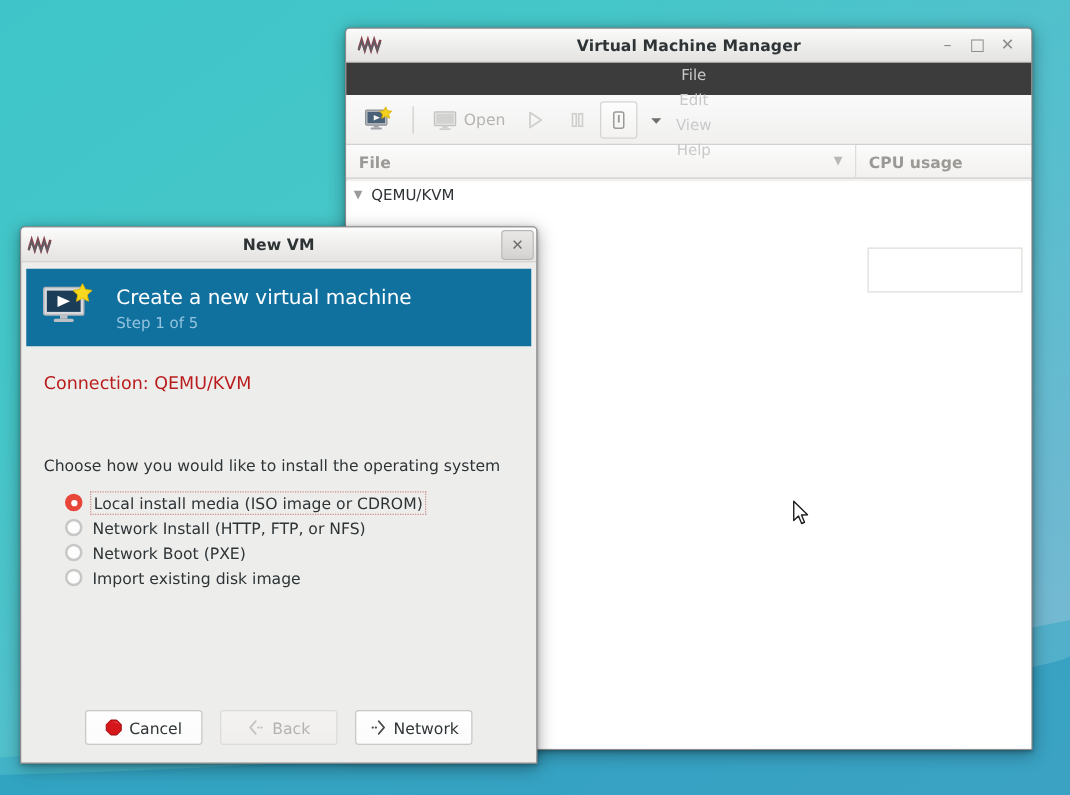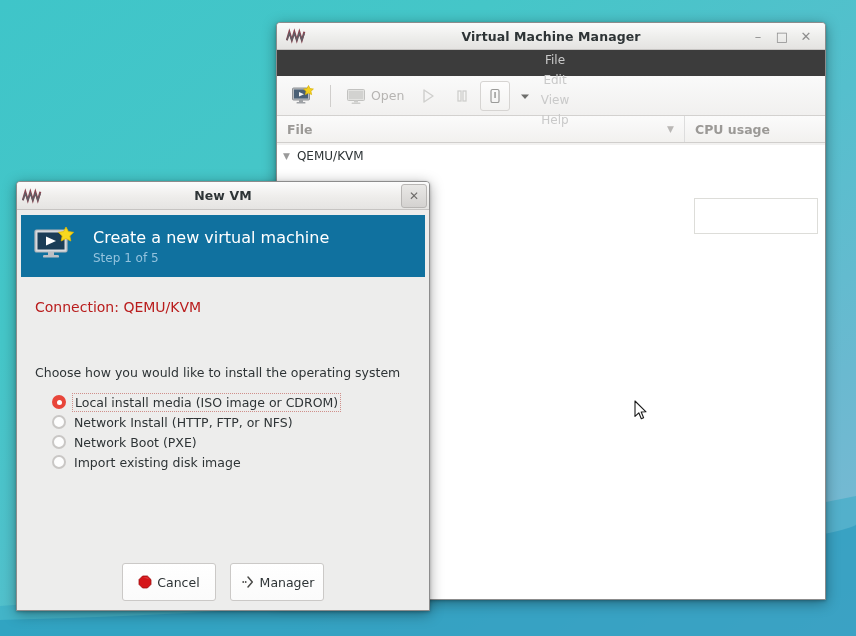--- a/index.html
+++ b/index.html
@@ -216,21 +216,21 @@
   }
 
   #newvm-footer {
     position: absolute;
     left: 0; right: 0; bottom: 0;
     height: 56px;
     display: flex; align-items: center; justify-content: center;
     gap: 14px;
   }
   .dlg-btn {
-    min-width: 94px; height: 38px;
+    min-width: 94px; height: 28px;
     display: flex; align-items: center; justify-content: center;
     gap: 5px;
     border: 1px solid #cbc9c7;
     border-radius: 3px;
     background: linear-gradient(to bottom, #ffffff, #fbfbfb);
     font-size: 12.5px;
     color: #2e3436;
     cursor: default;
     text-align: center;
   }
@@ -399,28 +399,36 @@
 
     <div id="newvm-footer">
       <div class="dlg-btn">
         <svg width="14" height="14" viewBox="0 0 14 14">
           <path d="M4.6 1 L9.4 1 L13 4.6 L13 9.4 L9.4 13 L4.6 13 L1 9.4 L1 4.6 Z" fill="#d5161a" stroke="#9c0f12" stroke-width="0.8"></path>
           <path d="M4.8 2.2 L9.2 2.2 L11.6 4.4 Z" fill="#e8504f" opacity="0.6"></path>
         </svg>
         <span>Cancel</span>
       </div>
 
+      <div class="dlg-btn disabled">
+        <svg width="15" height="14" viewBox="0 0 15 14">
+          <path d="M6.5 2 L2.2 7 L6.5 12" fill="none" stroke="#c3c1bf" stroke-width="1.5" stroke-linejoin="round" stroke-linecap="round"></path>
+          <circle cx="8.8" cy="7" r="0.9" fill="#c3c1bf"></circle>
+          <circle cx="11.3" cy="7" r="0.9" fill="#c3c1bf"></circle>
+        </svg>
+        <span>Back</span>
+      </div>
 
       <div class="dlg-btn">
         <svg width="15" height="14" viewBox="0 0 15 14">
           <circle cx="3.2" cy="7" r="0.9" fill="#4a4a48"></circle>
           <circle cx="5.7" cy="7" r="0.9" fill="#4a4a48"></circle>
           <path d="M8 2 L12.3 7 L8 12" fill="none" stroke="#4a4a48" stroke-width="1.5" stroke-linejoin="round" stroke-linecap="round"></path>
         </svg>
-        <span>Manager</span>
+        <span>Network</span>
       </div>
     </div>
   </div>
 
   <svg id="cursor" viewBox="0 0 14 21">
     <path d="M1 1 L1 16.4 L4.8 12.8 L7.3 18.8 L9.6 17.8 L7.2 12 L12 11.8 Z" fill="#ffffff" stroke="#1a1a1a" stroke-width="1.1" stroke-linejoin="round"></path>
   </svg>
 
 </div>
 

